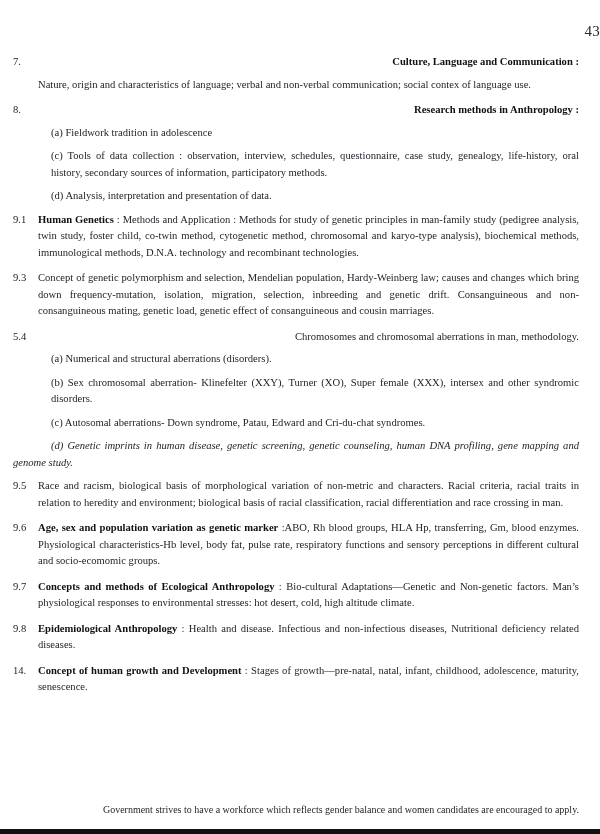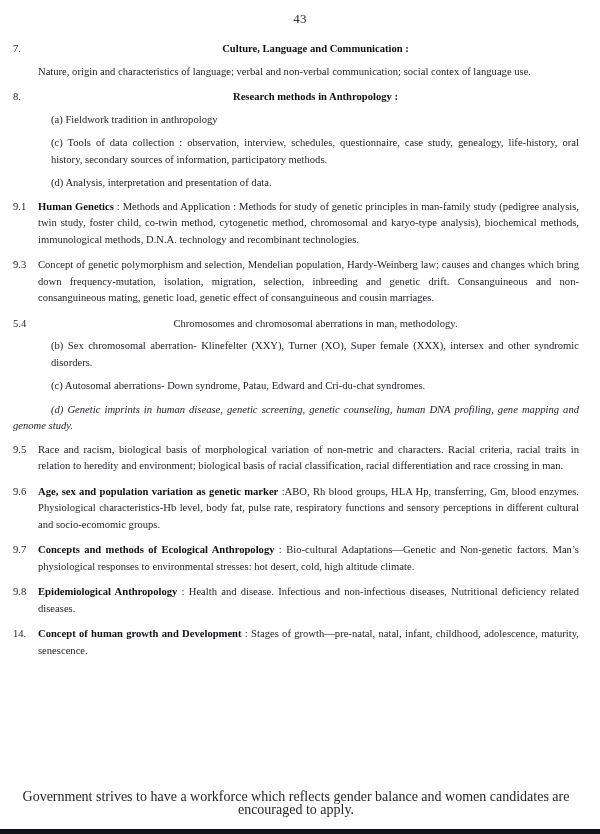--- a/index.html
+++ b/index.html
@@ -13,24 +13,24 @@
   }
   #page {
     position: relative;
     width: 600px;
     height: 834px;
     overflow: hidden;
     background: #ffffff;
     box-sizing: border-box;
   }
   .page-number {
-    text-align: center;
-    font-size: 13px;
+    text-align: right;
+    font-size: 15px;
     color: #2a2a30;
-    padding-top: 11px;
+    padding-top: 23px;
     letter-spacing: 0.2px;
   }
   .doc-body {
     padding: 0 0 0 0;
     margin-top: 14px;
   }
   
   .entry {
     display: flex;
     align-items: flex-start;
@@ -49,21 +49,21 @@
   }
   .entry-body {
     flex: 1 1 auto;
     font-size: 10.6px;
     line-height: 16.5px;
     text-align: justify;
     text-justify: inter-word;
     color: #23232a;
     hyphens: none;
   }
-  .entry-body.nojust { text-align: center; margin-left: 14px; }
+  .entry-body.nojust { text-align: right; margin-left: 14px; }
   .entry.tight { margin-bottom: 6px; }
   .lead {
     font-weight: bold;
     color: #111115;
   }
   
   .subitem {
     margin: 0 21px 7px 51px;
     font-size: 10.6px;
     line-height: 16.5px;
@@ -78,24 +78,24 @@
     line-height: 16.5px;
     text-align: justify;
     color: #23232a;
     font-style: italic;
   }
   .footer-note {
     position: absolute;
     left: 13px;
     right: 21px;
     bottom: 18px;
-    font-size: 14px;
+    font-size: 10px;
     line-height: 13px;
     color: #25252b;
-    text-align: center;
+    text-align: right;
   }
   .bottom-bar {
     position: absolute;
     left: 0;
     right: 0;
     bottom: 0;
     height: 5px;
     background: #111116;
   }
 </style>
@@ -118,39 +118,40 @@
       <div class="entry-num"></div>
       <div class="entry-body">Nature, origin and characteristics of language; verbal and non-verbal communication; social contex of language use.</div>
     </div>
 
     <div class="entry tight">
       <div class="entry-num">8.</div>
       <div class="entry-body nojust">
         <span class="lead">Research methods in Anthropology :</span>
       </div>
     </div>
-    <div class="subitem">(a)  Fieldwork tradition in anthropology</div>
+    <div class="subitem">(a)  Fieldwork tradition in adolescence</div>
     <div class="subitem">(c) Tools of data collection : observation, interview, schedules, questionnaire, case study, genealogy, life-history, oral history, secondary sources of information, participatory methods.</div>
     <div class="subitem">(d)  Analysis, interpretation and presentation of data.</div>
 
     <div class="entry">
       <div class="entry-num">9.1</div>
       <div class="entry-body"><span class="lead">Human Genetics</span><span> : Methods and Application : Methods for study of genetic principles in man-family study (pedigree analysis, twin study, foster child, co-twin method, cytogenetic method, chromosomal and karyo-type analysis), biochemical methods, immunological methods, D.N.A. technology and recombinant technologies.</span></div>
     </div>
 
 
     <div class="entry">
       <div class="entry-num">9.3</div>
       <div class="entry-body">Concept of genetic polymorphism and selection, Mendelian population, Hardy-Weinberg law; causes and changes which bring down frequency-mutation, isolation, migration, selection, inbreeding and genetic drift. Consanguineous and non-consanguineous mating, genetic load, genetic effect of consanguineous and cousin marriages.</div>
     </div>
 
     <div class="entry tight">
       <div class="entry-num">5.4</div>
       <div class="entry-body nojust">Chromosomes and chromosomal aberrations in man, methodology.</div>
     </div>
+    <div class="subitem">(a) Numerical and structural aberrations (disorders).</div>
     <div class="subitem">(b) Sex chromosomal aberration- Klinefelter (XXY), Turner (XO), Super female (XXX), intersex and other syndromic disorders.</div>
     <div class="subitem">(c) Autosomal aberrations- Down syndrome, Patau, Edward and Cri-du-chat syndromes.</div>
     <div class="subitem-outdent">(d) Genetic imprints in human disease, genetic screening, genetic counseling, human DNA profiling, gene mapping and genome study.</div>
 
     <div class="entry">
       <div class="entry-num">9.5</div>
       <div class="entry-body">Race and racism, biological basis of morphological variation of non-metric and characters. Racial criteria, racial traits in relation to heredity and environment; biological basis of racial classification, racial differentiation and race crossing in man.</div>
     </div>
 
     <div class="entry">

